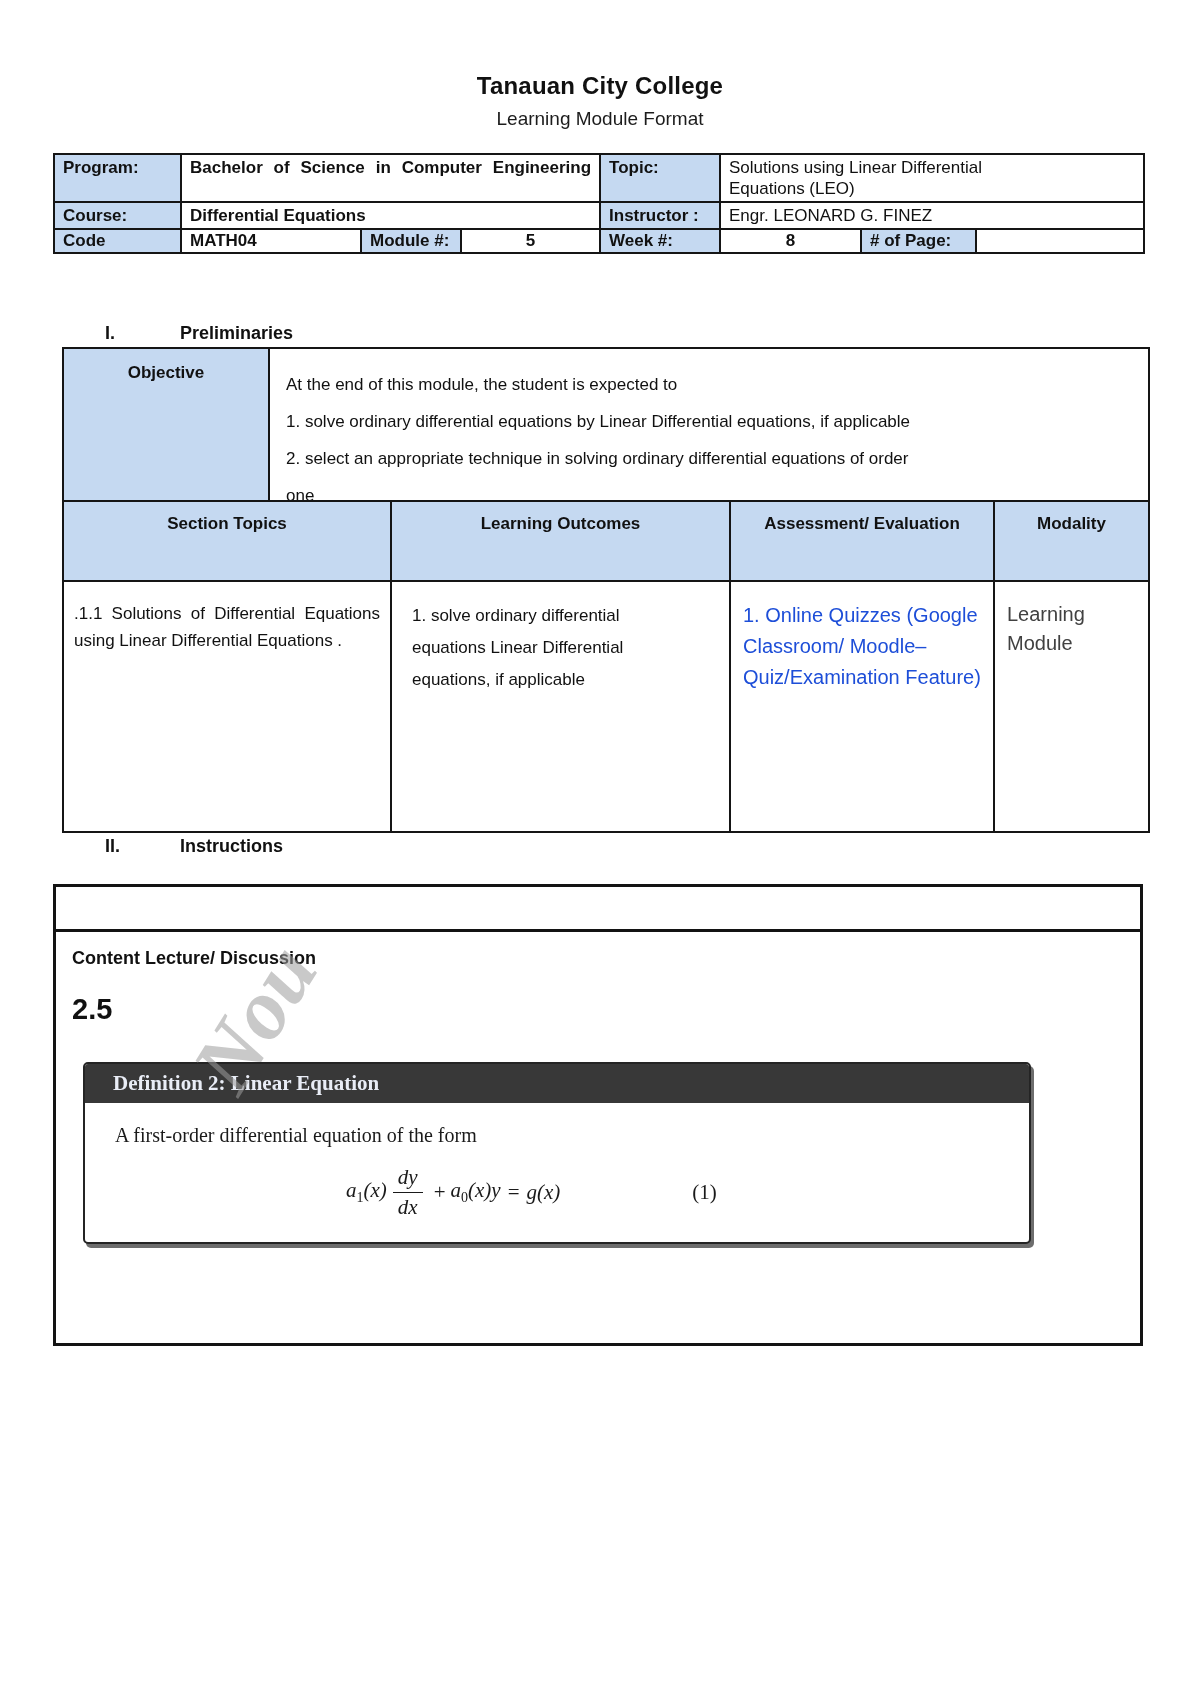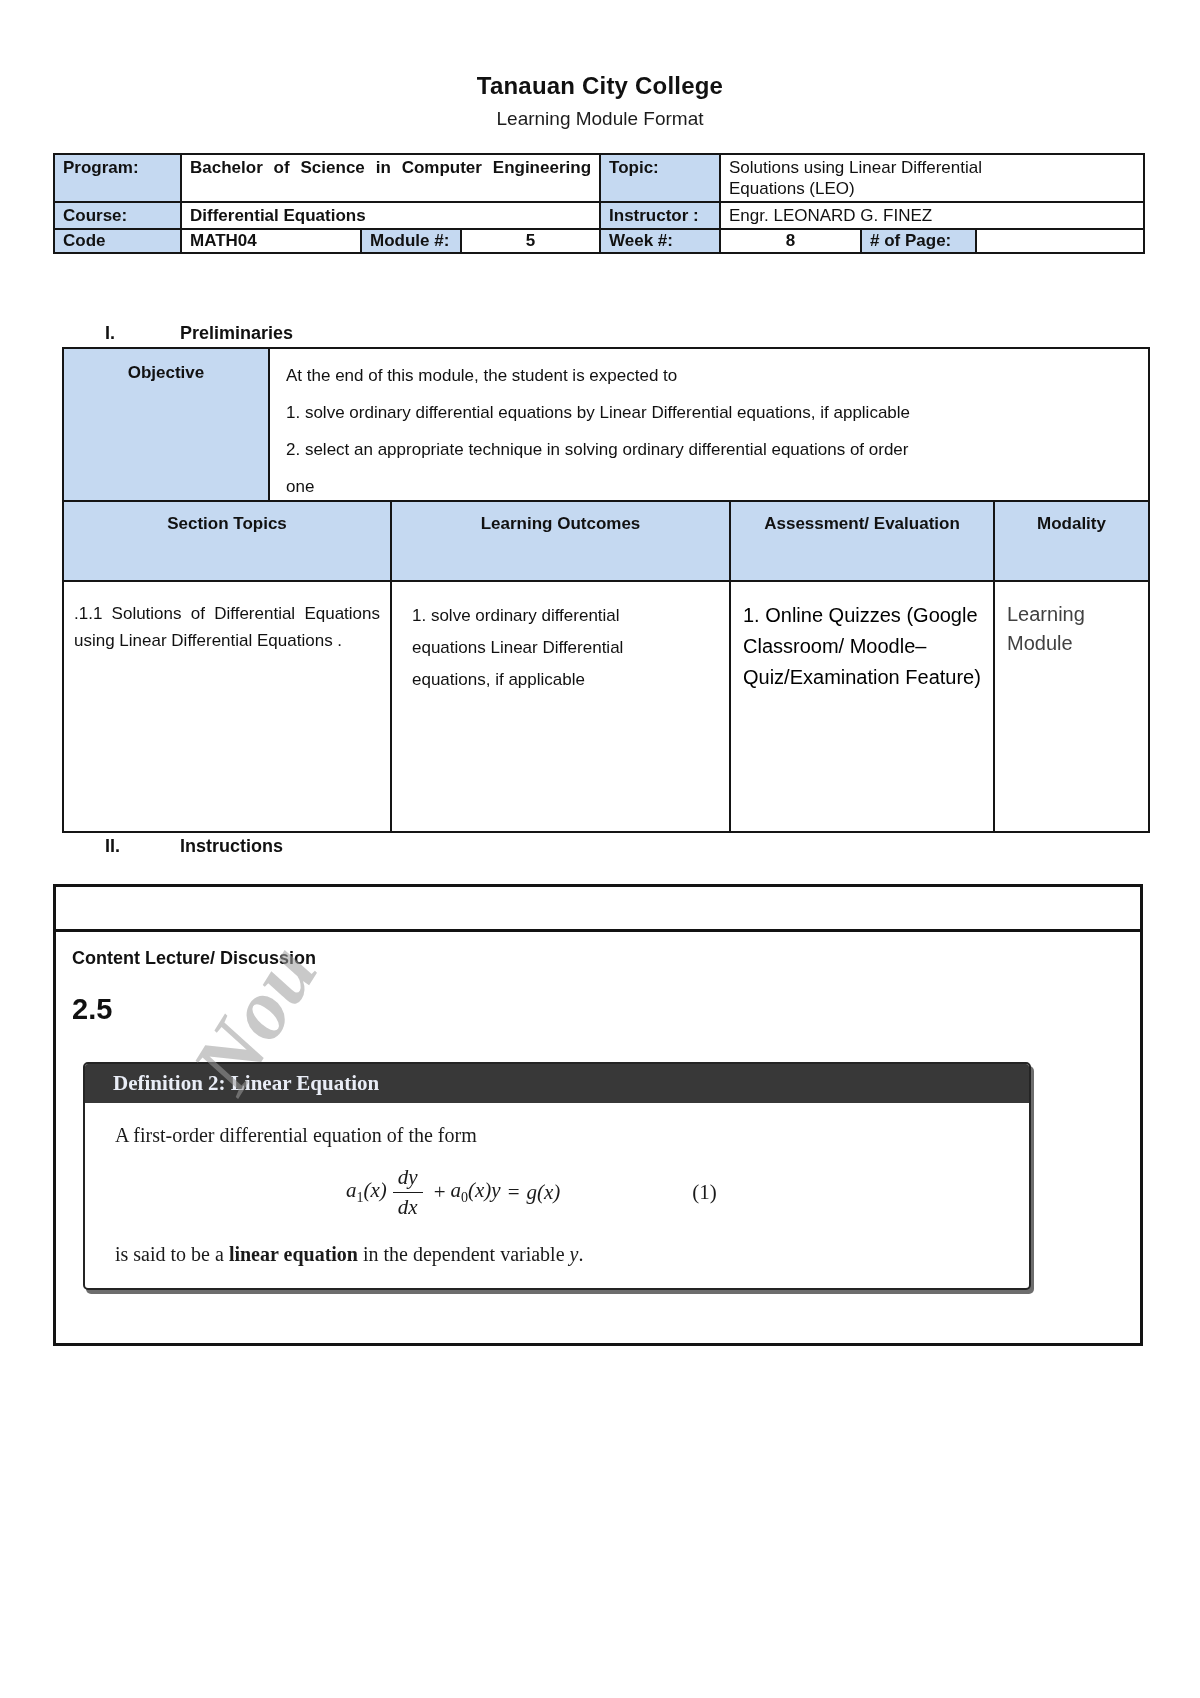--- a/index.html
+++ b/index.html
@@ -29,27 +29,27 @@
   
   .sec-heading{position:absolute;left:105px;display:flex;font-size:18px;font-weight:bold;}
   .sec-heading .numeral{width:75px;}
   .h-prelim{top:323px;}
   .h-instr{top:836px;}
   
   .prelim-a{position:absolute;left:62px;top:347px;width:1086px;}
   .prelim-a td{height:151px;}
   .obj-label{text-align:center;padding-top:14px;}
   .obj-body{padding:14px 16px 0 16px;}
-  .obj-body p{margin:2px 0 16px 0;line-height:21px;max-width:700px;}
+  .obj-body p{margin:11px 0 16px 0;line-height:21px;max-width:700px;}
   .prelim-b{position:absolute;left:62px;top:500px;width:1086px;}
   .prelim-b td.hdr{height:64px;text-align:center;padding-top:12px;font-weight:bold;margin-left:47px;}
   .prelim-b td.body{height:229px;padding-top:18px;}
   .st-cell{text-align:justify;line-height:27px;padding-left:10px;padding-right:10px;}
   .lo-cell{line-height:32px;max-width:250px;padding-left:12px;}
-  .ae-cell{font-size:20px;line-height:31px;color:#000000;padding-left:12px;}
+  .ae-cell{font-size:20px;line-height:31px;color:#1d4ed8;padding-left:12px;}
   .mo-cell{font-size:20px;line-height:29px;color:#414141;padding-left:12px;}
   
   .instr-box{
     position:absolute;left:53px;top:884px;width:1090px;height:462px;
     border:3px solid #131313;box-sizing:border-box;background:#fff;
   }
   .instr-strip{height:42px;border-bottom:3px solid #131313;}
   .content-label{margin:16px 0 0 16px;font-size:18px;font-weight:bold;}
   .big-heading{margin:24px 0 0 16px;font-size:29px;font-weight:bold;display:flex;}
   .big-heading .num{margin-right:10px;}
@@ -202,22 +202,19 @@
             <span class="num">dy</span>
             <span class="den">dx</span>
           </span>
           <span style="margin:0 5px;font-style:normal;">+</span>
           <span><span>a</span><sub>0</sub><span>(x)y</span></span>
           <span style="margin:0 7px;font-style:normal;">=</span>
           <span>g(x)</span>
           <span class="eq-number">(1)</span>
         </div>
 
-        <div class="def-closing">
-          <span>is said to be a </span><span class="bold">linear equation</span><span> in the dependent variable </span><span class="var">y</span><span>.</span>
-        </div>
       </div>
     </div>
   </div>
 
   <div class="watermark">Nou</div>
 
 </div>
 
 </body></html>

